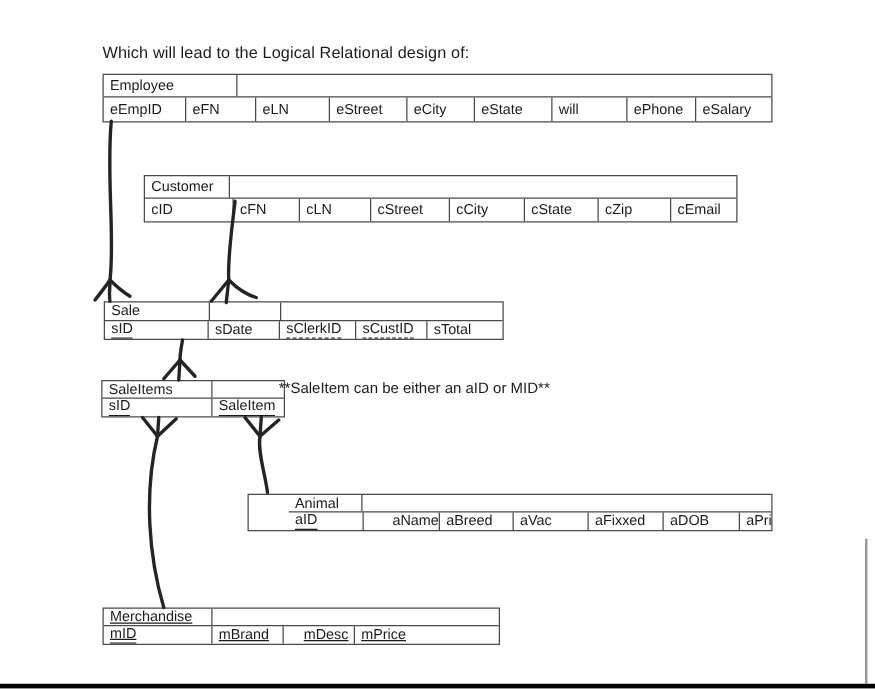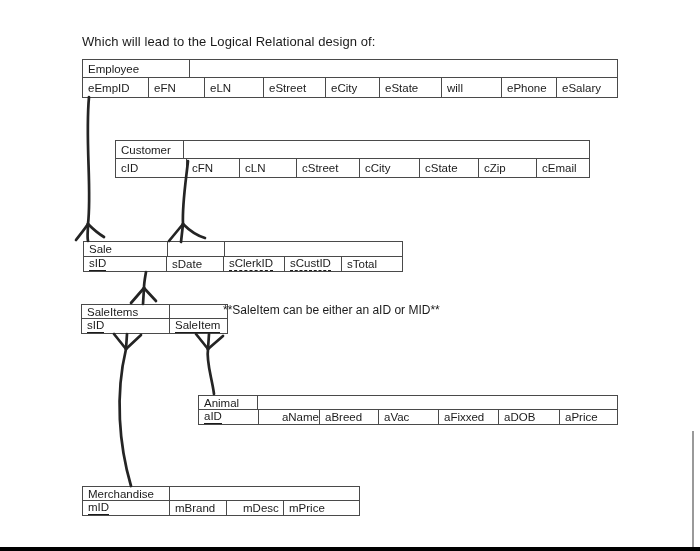--- a/index.html
+++ b/index.html
@@ -132,21 +132,21 @@
           <span class="u">sID</span>
         </div>
       <div class="cell fill">
           <span class="u">SaleItem</span>
         </div>
     </div>
   </div>
 
   <div class="note">**SaleItem can be either an aID or MID**</div>
 
-  <div class="tbl" style="left:198px;top:395px;width:420px;">
+  <div class="tbl" style="left:198px;top:395px;width:420px;padding-left:32px;">
     <div class="row hdr" style="height:14px;">
       <div class="cell" style="width:58px;">Animal</div>
       <div class="cell fill"></div>
     </div>
     <div class="row" style="height:14px;">
       <div class="cell" style="width:59px;text-align:center;">
           <span class="u">aID</span>
         </div>
       <div class="cell" style="width:61px;justify-content:flex-end;">
           <span>aName</span>
@@ -162,21 +162,21 @@
         </div>
       <div class="cell" style="width:61px;">
           <span>aDOB</span>
         </div>
       <div class="cell fill">
           <span>aPrice</span>
         </div>
     </div>
   </div>
 
-  <div class="tbl" style="left:82px;top:486px;width:278px;">
+  <div class="tbl" style="left:82px;top:486px;width:318px;text-decoration:underline;">
     <div class="row hdr" style="height:14px;">
       <div class="cell" style="width:86px;">Merchandise</div>
       <div class="cell fill"></div>
     </div>
     <div class="row" style="height:14px;">
       <div class="cell" style="width:86px;">
           <span class="u">mID</span>
         </div>
       <div class="cell" style="width:57px;">
           <span>mBrand</span>

